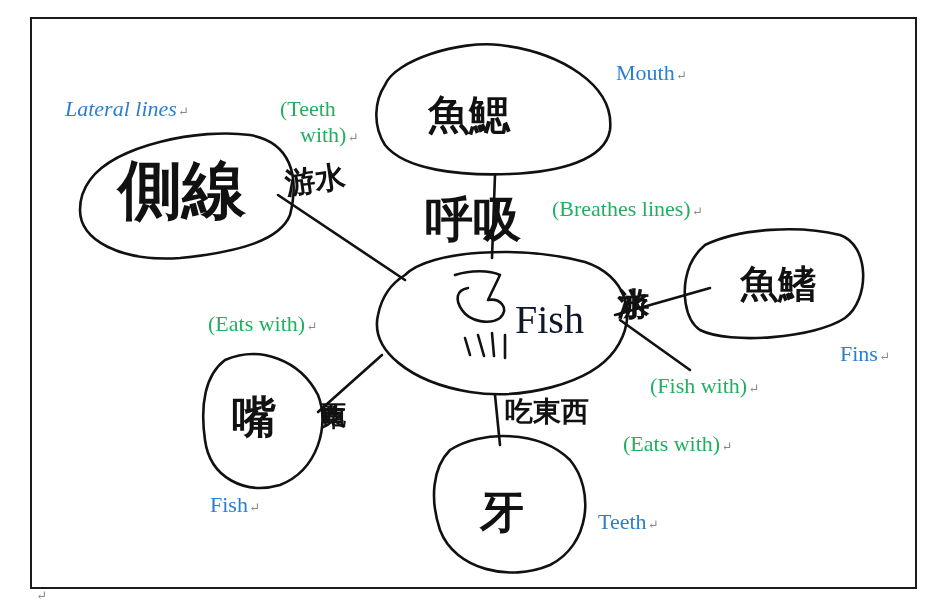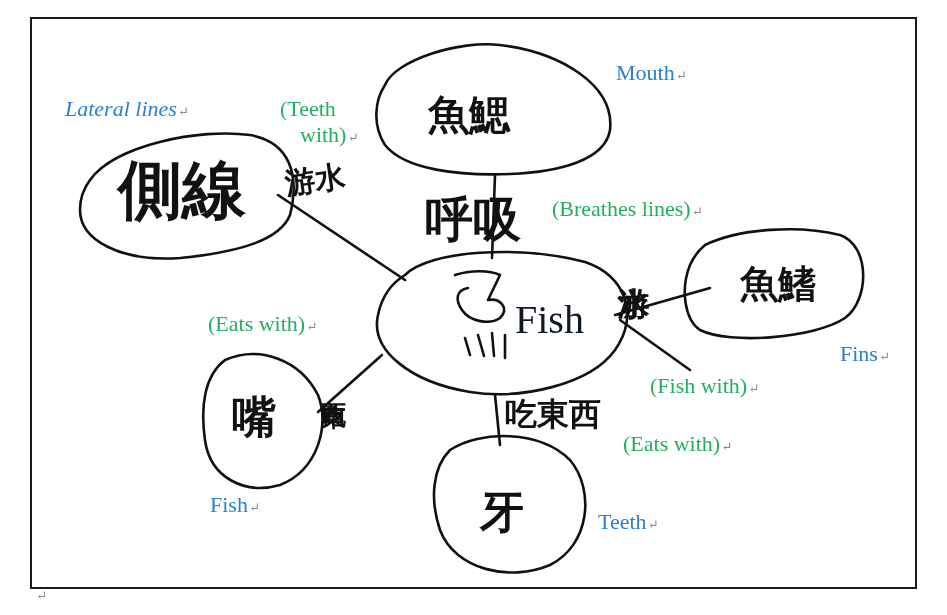--- a/index.html
+++ b/index.html
@@ -46,21 +46,21 @@
   </g>
 </svg>
 
 <div class="hand" style="left:118px;top:158px;font-size:64px;">側線</div>
 <div class="hand" style="left:285px;top:165px;font-size:30px;transform:rotate(-8deg);">游水</div>
 <div class="hand" style="left:428px;top:95px;font-size:41px;">魚鰓</div>
 <div class="hand" style="left:425px;top:195px;font-size:48px;">呼吸</div>
 <div class="hand" style="left:740px;top:265px;font-size:38px;text-align:right;">魚鰭</div>
 <div class="hand" style="left:618px;top:262px;font-size:32px;writing-mode:vertical-rl;">游水</div>
 <div class="hand" style="left:480px;top:490px;font-size:44px;">牙</div>
-<div class="hand" style="left:505px;top:398px;font-size:32px;text-align:right;">吃東西</div>
+<div class="hand" style="left:505px;top:398px;font-size:28px;text-align:right;">吃東西</div>
 <div class="hand" style="left:232px;top:395px;font-size:44px;">嘴</div>
 <div class="hand" style="left:322px;top:385px;font-size:24px;writing-mode:vertical-rl;">吃東西</div>
 
 <div class="lbl center" style="left:515px;top:300px;"><span>Fish</span></div>
 
 <div class="lbl organ" style="left:65px;top:98px;font-style:italic;"><span>Lateral lines</span><span class="pm">↵</span></div>
 <div class="lbl rel" style="left:280px;top:98px;">
     <div>(Teeth</div>
     <div style="margin-left: 20px; margin-top: 4px;">with)<span class="pm">↵</span></div>
   </div>

